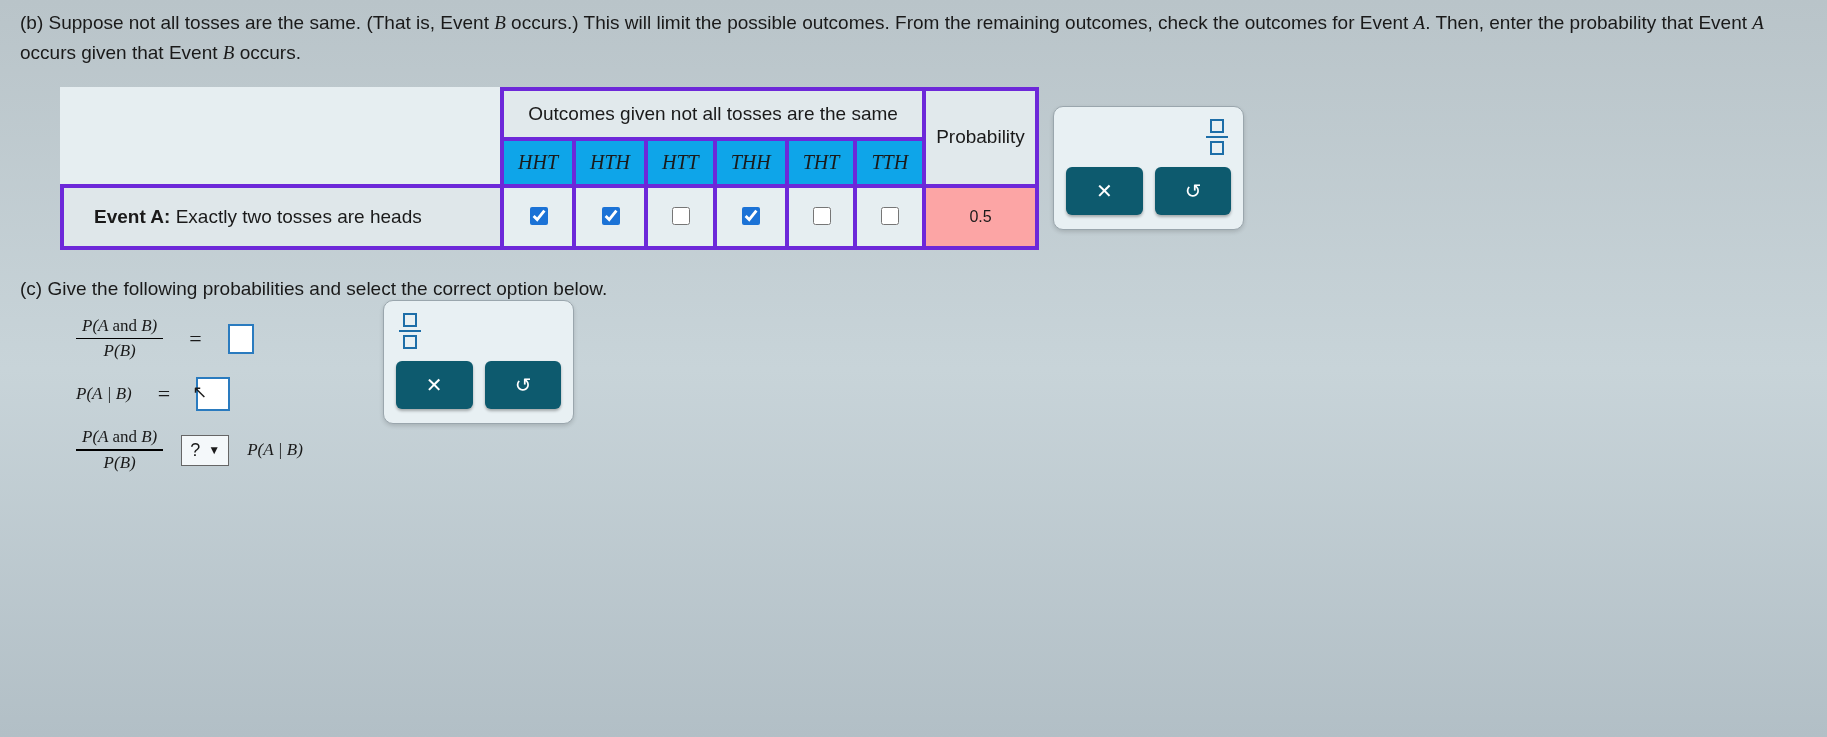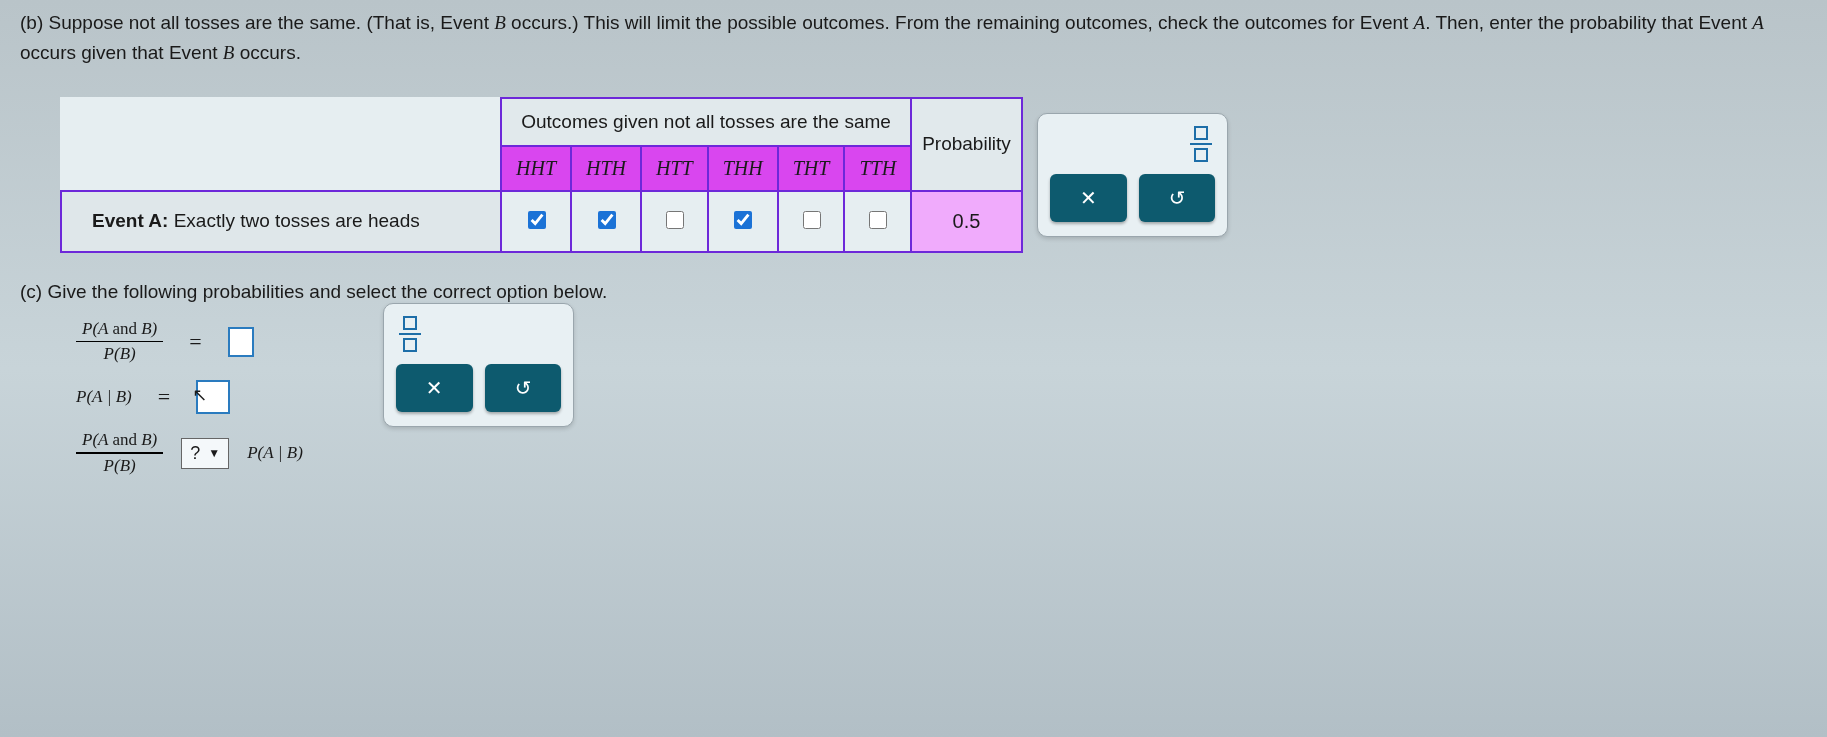--- a/index.html
+++ b/index.html
@@ -6,61 +6,61 @@
   body {
     margin: 0;
     padding: 8px 20px;
     font-family: Arial, Helvetica, sans-serif;
     background: linear-gradient(180deg, #b9c4c9 0%, #c8d4d9 50%, #b2bfc6 100%);
     color: #1a1a1a;
     font-size: 19px;
     width: 1827px;
     min-height: 737px;
   }
-  .part-intro { margin-bottom: 28px; line-height: 1.6; }
+  .part-intro { margin-bottom: 18px; line-height: 1.6; }
   .italic { font-style: italic; font-family: "Times New Roman", serif; }
   .table-area {
     display: flex;
     align-items: center;
     gap: 14px;
     margin-bottom: 28px;
     margin-left: 40px;
   }
   table.outcomes {
     border-collapse: collapse;
     background: #e6eef1;
   }
   table.outcomes th, table.outcomes td {
-    border: 2px solid #6d28d9;
+    border: 4px solid #6d28d9;
     padding: 10px 12px;
     text-align: center;
     font-weight: normal;
   }
   table.outcomes th.no-top-left { border-top: none; border-left: none; background: transparent; }
   table.outcomes .rowlabel {
     text-align: left;
     padding: 18px 30px;
     width: 440px;
     background: #dfe7ea;
   }
   table.outcomes .spanhdr {
     padding: 12px 10px;
     background: #e1e9ec;
   }
   table.outcomes .colhdr {
     font-style: italic;
     font-family: "Times New Roman", serif;
     font-size: 20px;
     padding: 10px 14px;
-    background: #d946ef;
+    background: #0ea5e9;
   }
   table.outcomes .probcell {
     padding: 18px 30px;
-    background: #f0abfc;
-    font-size: 20px;
+    background: #fca5a5;
+    font-size: 16px;
   }
   input[type=checkbox] {
     width: 18px; height: 18px;
     accent-color: #1b72d6;
     cursor: pointer;
   }
   .tool-panel {
     background: #e8f0f3;
     border: 1px solid #9aa6ad;
     border-radius: 10px;

